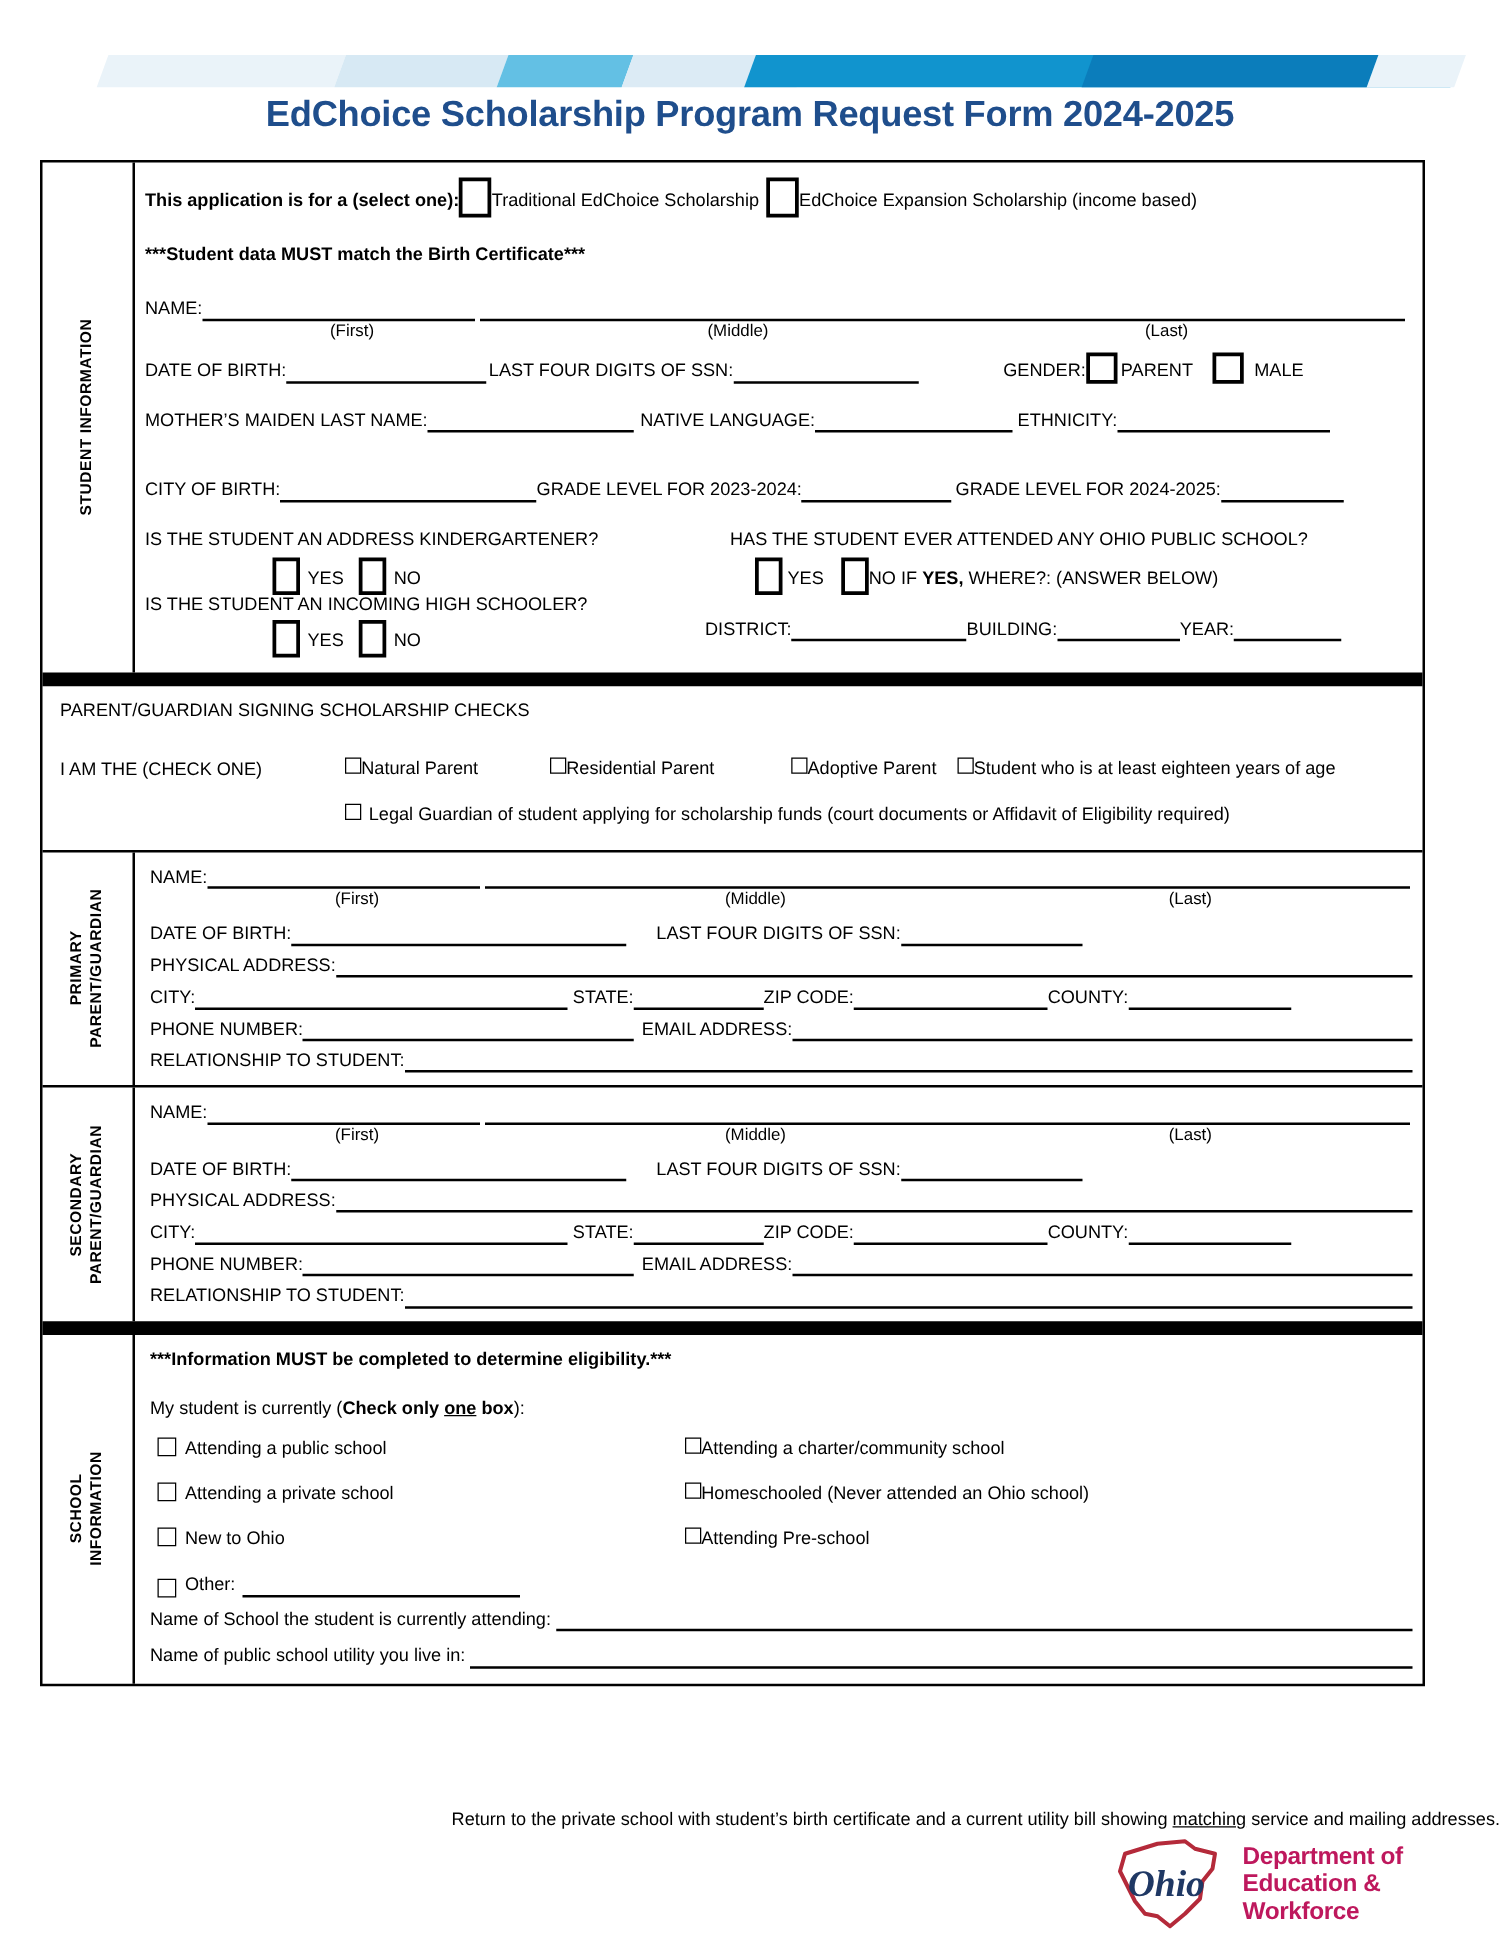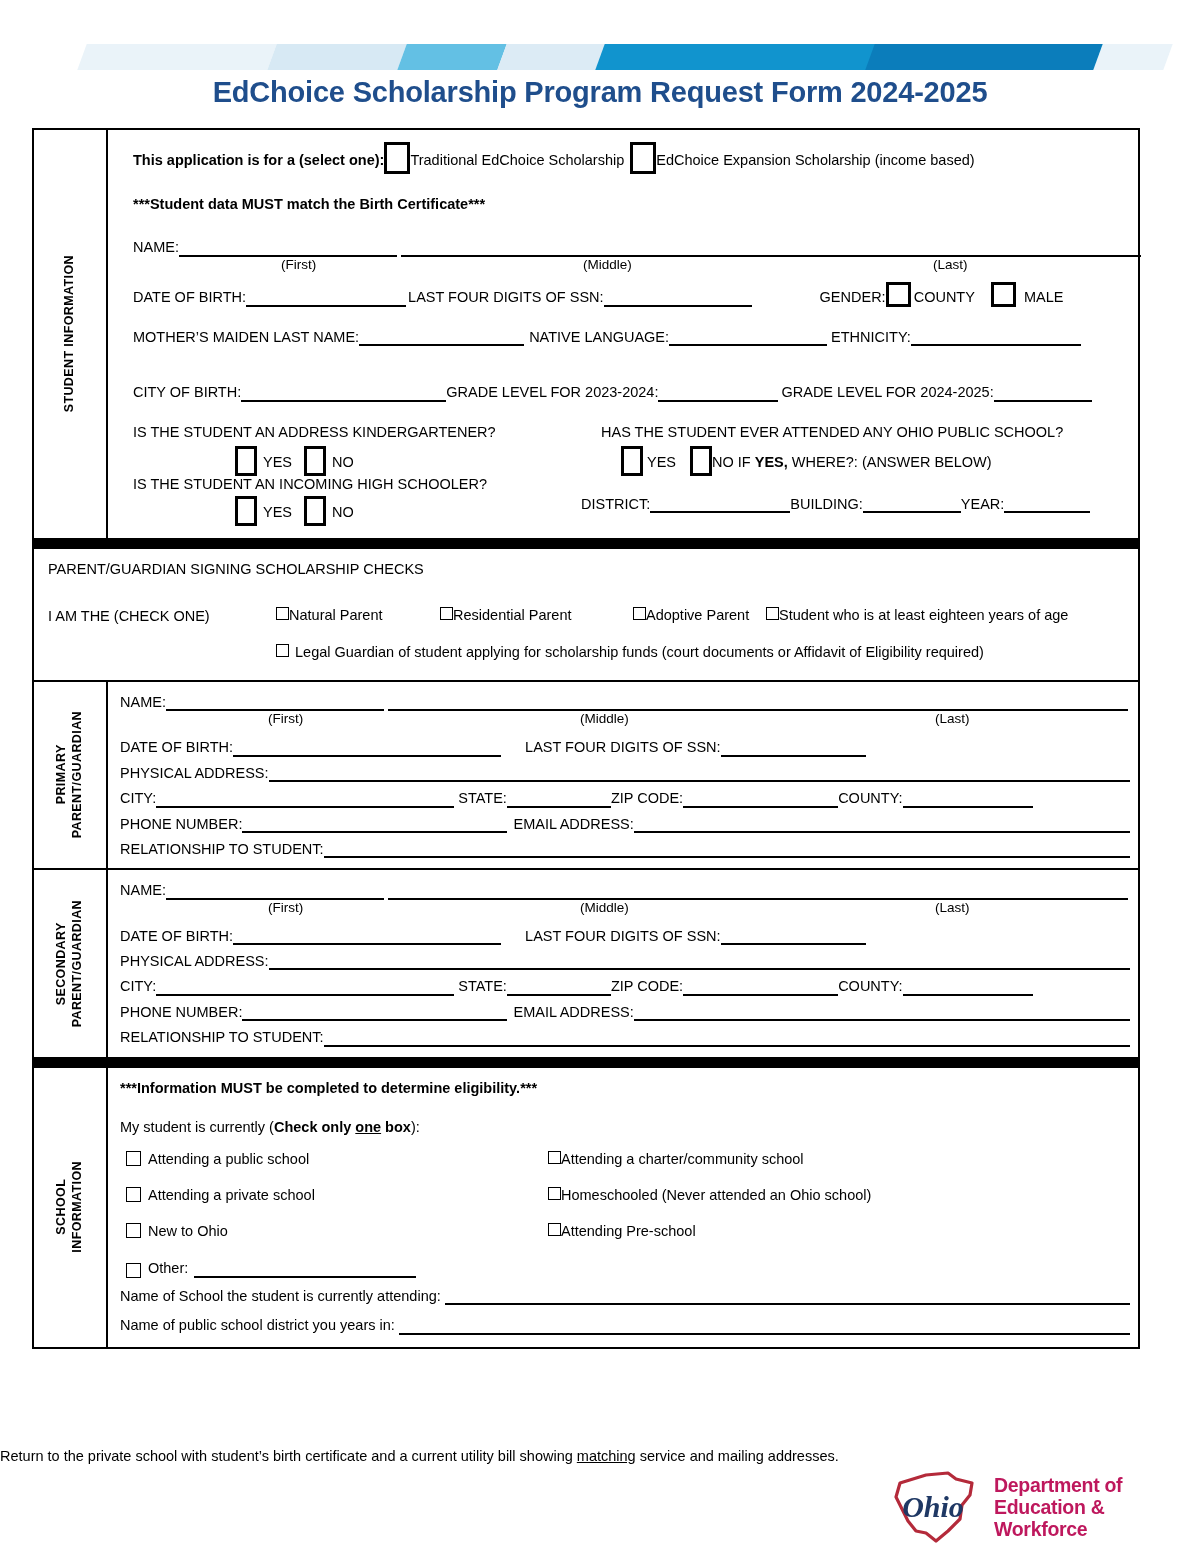--- a/index.html
+++ b/index.html
@@ -81,21 +81,21 @@
   }
   .csm2{
     display:inline-block;width:15px;height:15px;
     border:1.8px solid #000;box-sizing:border-box;
     vertical-align:-2px;background:#fff;margin-right:7px;
   }
   .caption{font-size:13.5px;}
 
   
   .footnote{
-    position:absolute;left:0;top:1448px;width:1200px;text-align:left;
+    position:absolute;left:0;top:1448px;width:1200px;text-align:right;
     font-size:14.5px;
   }
   .logo{
     position:absolute;left:886px;top:1466px;
     width:238px;height:84px;
     display:flex;align-items:center;
   }
   .logoTxt{
     font-size:19.5px;font-weight:bold;line-height:1.12;
     color:#be185d;margin-left:8px;letter-spacing:-.3px;
@@ -115,21 +115,21 @@
 </div>
 
 <div class="title">EdChoice Scholarship Program Request Form 2024-2025</div>
 
 <div class="frame">
 
   <div class="row">
     <div class="sideCell">
       <div class="sideLbl">STUDENT INFORMATION</div>
     </div>
-    <div class="body" style="padding:10px 8px 6px 25px;">
+    <div class="body" style="padding:10px 8px 6px 8px;">
 
       <div class="t" style="margin-top:2px;">
         <span class="b">This application is for a (select one):</span><span class="cmed"></span><span>Traditional EdChoice Scholarship</span><span class="cmed" style="margin-left:6px;"></span><span>EdChoice Expansion Scholarship (income based)</span>
       </div>
 
       <div class="t b" style="margin-top:22px;">***Student data MUST match the Birth Certificate***</div>
 
       <div class="t fr" style="margin-top:26px;">
         <span>NAME:</span>
         <span class="line" style="width:218px;"></span>
@@ -141,21 +141,21 @@
         <span class="caption" style="position:absolute;left:800px;">(Last)</span>
       </div>
 
       <div class="t fr" style="margin-top:5px;">
         <span>DATE OF BIRTH:</span>
         <span class="line" style="width:160px;"></span>
         <span style="margin-left:2px;">LAST FOUR DIGITS OF SSN:</span>
         <span class="line" style="width:148px;"></span>
         <span style="margin-left:68px;">GENDER:</span>
           <span class="csq"></span>
-          <span style="margin-left:3px;">COUNTY</span>
+          <span style="margin-left:3px;">PARENT</span>
           <span class="csq" style="margin-left:16px;"></span>
           <span style="margin-left:8px;">MALE</span>
       </div>
 
       <div class="t fr" style="margin-top:22px;">
         <span>MOTHER’S MAIDEN LAST NAME:</span>
         <span class="line" style="width:165px;"></span>
         <span style="margin-left:5px;">NATIVE LANGUAGE:</span>
         <span class="line" style="width:158px;"></span>
         <span style="margin-left:4px;">ETHNICITY:</span>
@@ -382,21 +382,21 @@
         <span>Other:</span>
         <span class="line" style="width:222px;margin-left:6px;"></span>
       </div>
 
       <div class="t fr" style="margin-top:10px;">
         <span>Name of School the student is currently attending:</span>
         <span class="line" style="flex:1;margin-left:4px;"></span>
       </div>
 
       <div class="t fr" style="margin-top:12px;">
-        <span>Name of public school district you years in:</span>
+        <span>Name of public school utility you live in:</span>
         <span class="line" style="flex:1;margin-left:4px;"></span>
       </div>
 
 
     </div>
   </div>
 
 </div>
 
 <div class="footnote"><span>Return to the private school with student’s birth certificate and a current utility bill showing </span><span class="u">matching</span><span> service and mailing addresses.</span></div>

